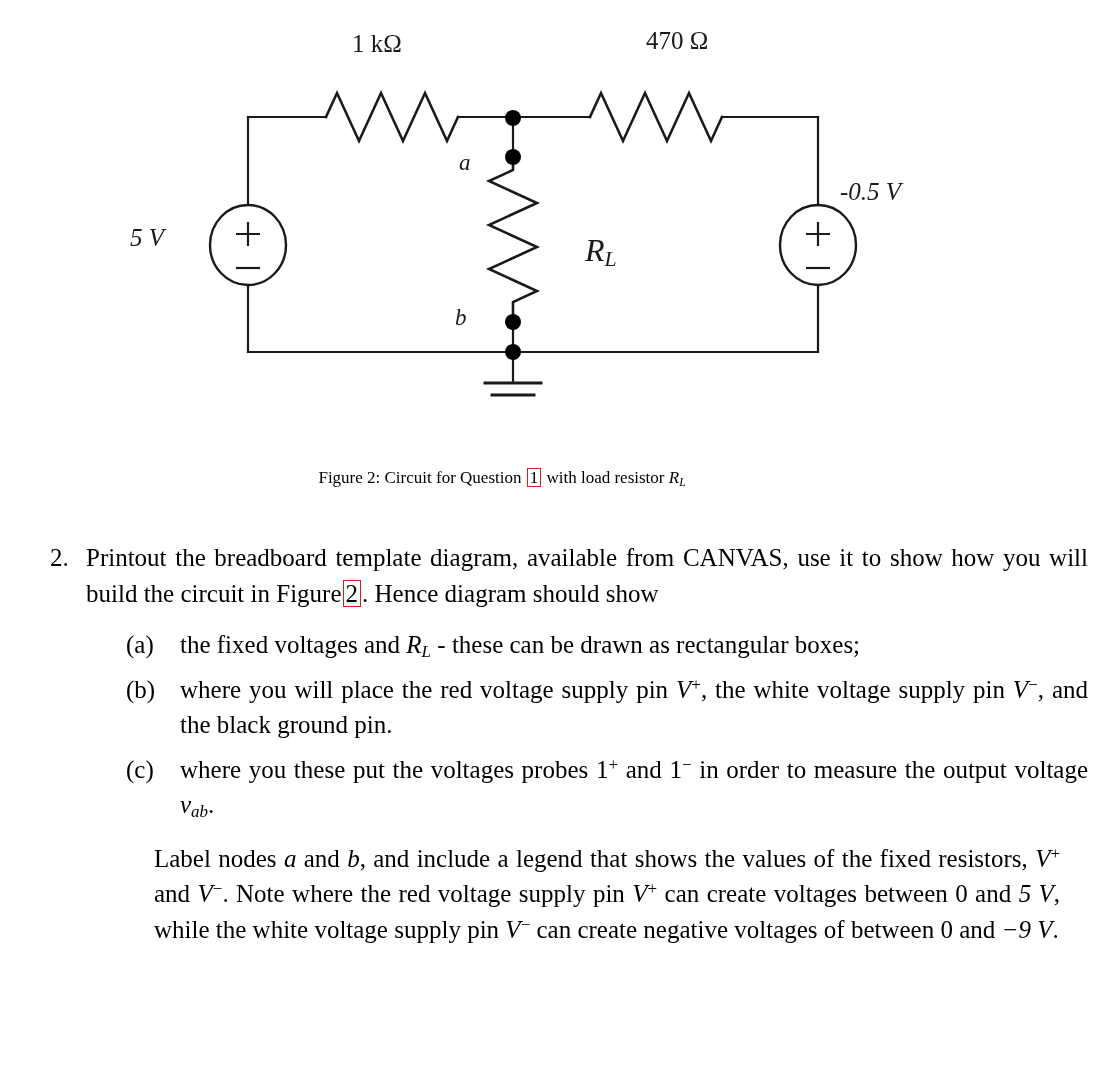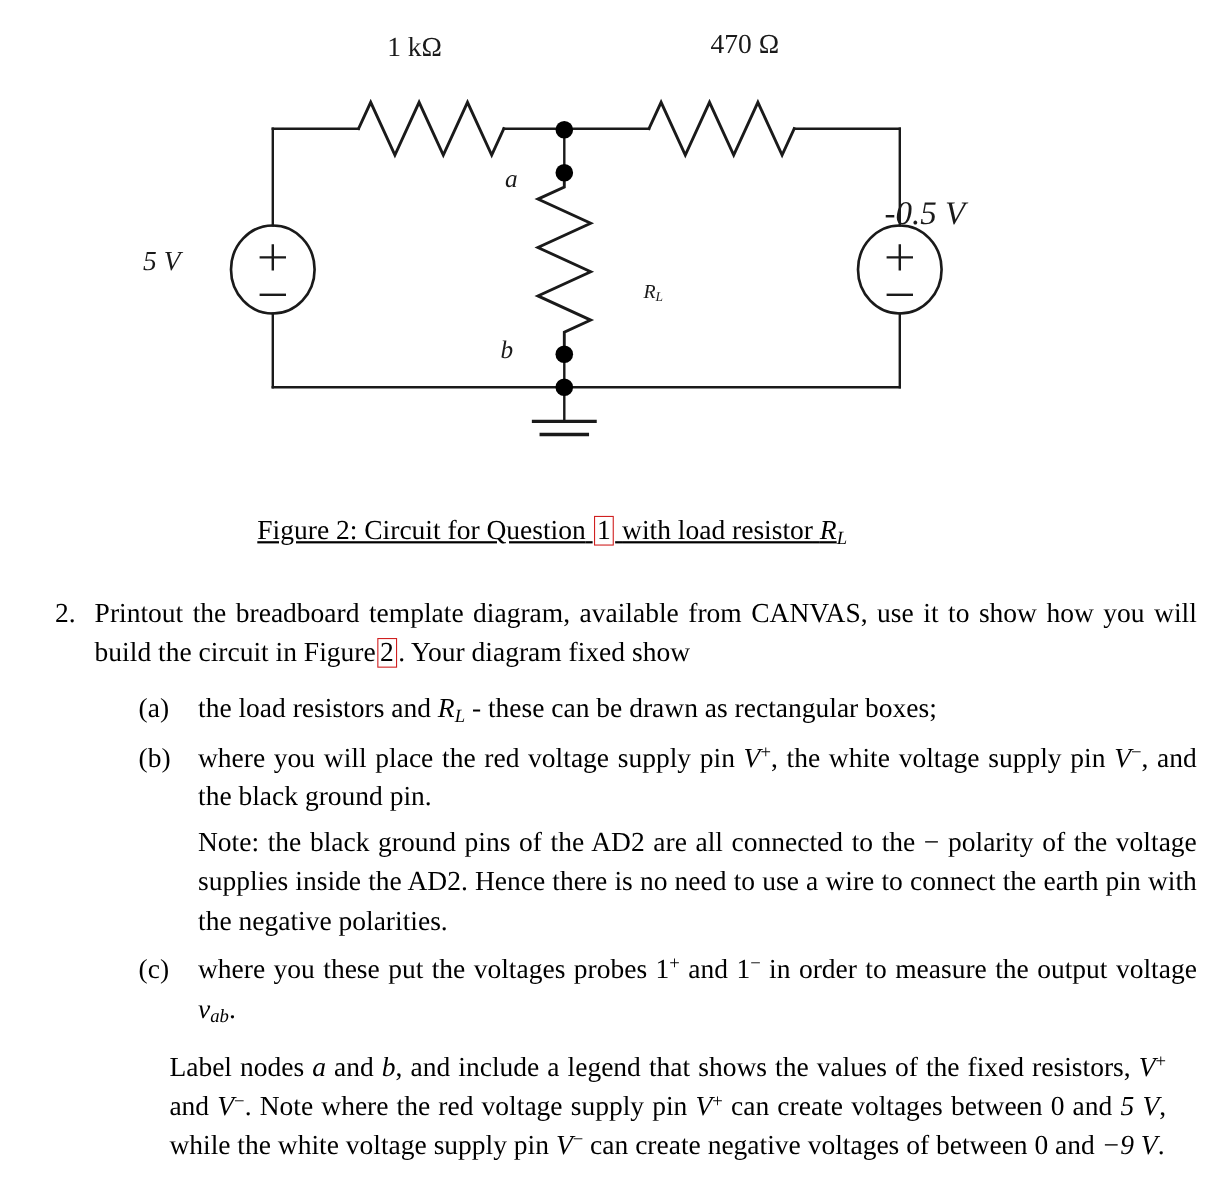--- a/index.html
+++ b/index.html
@@ -31,36 +31,35 @@
   }
   .fig-label {
     position: absolute;
     font-family: "Liberation Serif", "DejaVu Serif", serif;
     white-space: nowrap;
     color: #1a1a1a;
   }
   .lbl-r1    { left: 352px; top: 30px;  font-size: 25px; }
   .lbl-r2    { left: 646px; top: 27px;  font-size: 25px; text-align: right; }
   .lbl-v1    { left: 130px; top: 224px; font-size: 25px; }
-  .lbl-v2    { left: 804px; top: 178px; font-size: 30px; }
-  .lbl-rl    { left: 585px; top: 255px; font-size: 18px; }
+  .lbl-v2    { left: 840px; top: 178px; font-size: 25px; }
+  .lbl-rl    { left: 585px; top: 232px; font-size: 32px; }
   .lbl-a     { left: 459px; top: 150px; font-size: 23px; }
   .lbl-b     { left: 455px; top: 305px; font-size: 23px; }
   .it { font-style: italic; }
 
   
   #caption {
     position: absolute;
     left: 0;
     top: 467px;
     width: 1004px;
     text-align: center;
-    font-size: 25px;
+    font-size: 17px;
     line-height: 1.25;
-    text-decoration: underline;
   }
   .linkbox {
     border: 1.5px solid #d02020;
     padding: 0px 2px;
     margin: 0 1px;
     display: inline-block;
     line-height: 1.0;
   }
 
   
@@ -188,38 +187,37 @@
 <div id="caption">
   <span>Figure 2: Circuit for Question</span>
   <span class="linkbox">1</span>
   <span>with load resistor</span>
   <span><span class="mathit">R</span><sub class="mathit">L</sub></span>
 </div>
 
 <div id="body-text">
 
   <div class="numbered-item">
-    <span class="marker">2.</span><span>Printout the breadboard template diagram, available from CANVAS, use it to show how you will build the circuit in Figure</span><span class="linkbox">2</span><span>. Your diagram fixed show</span>
+    <span class="marker">2.</span><span>Printout the breadboard template diagram, available from CANVAS, use it to show how you will build the circuit in Figure</span><span class="linkbox">2</span><span>. Hence diagram should show</span>
 
     <div class="sublist">
 
       <div class="sub-item">
         <span class="marker">(a)</span>
-        <span>the load resistors and</span>
+        <span>the fixed voltages and</span>
         <span><span class="mathit">R</span><sub class="mathit">L</sub></span>
         <span>- these can be drawn as rectangular boxes;</span>
       </div>
 
       <div class="sub-item">
         <span class="marker">(b)</span>
         <span>where you will place the red voltage supply pin</span>
         <span><span class="mathit">V</span><sup>+</sup></span><span>, the white voltage supply pin</span>
         <span><span class="mathit">V</span><sup>−</sup></span><span>, and the black ground pin.</span>
 
-        <div class="note-block">Note:  the black ground pins of the AD2 are all connected to the − polarity of the voltage supplies inside the AD2. Hence there is no need to use a wire to connect the earth pin with the negative polarities.</div>
       </div>
 
       <div class="sub-item">
         <span class="marker">(c)</span>
         <span>where you these put the voltages probes</span>
         <span><span>1</span><sup>+</sup></span>
         <span>and</span>
         <span><span>1</span><sup>−</sup></span>
         <span>in order to measure the output voltage</span>
         <span><span class="mathit">v</span><sub class="mathit">ab</sub></span><span>.</span>

